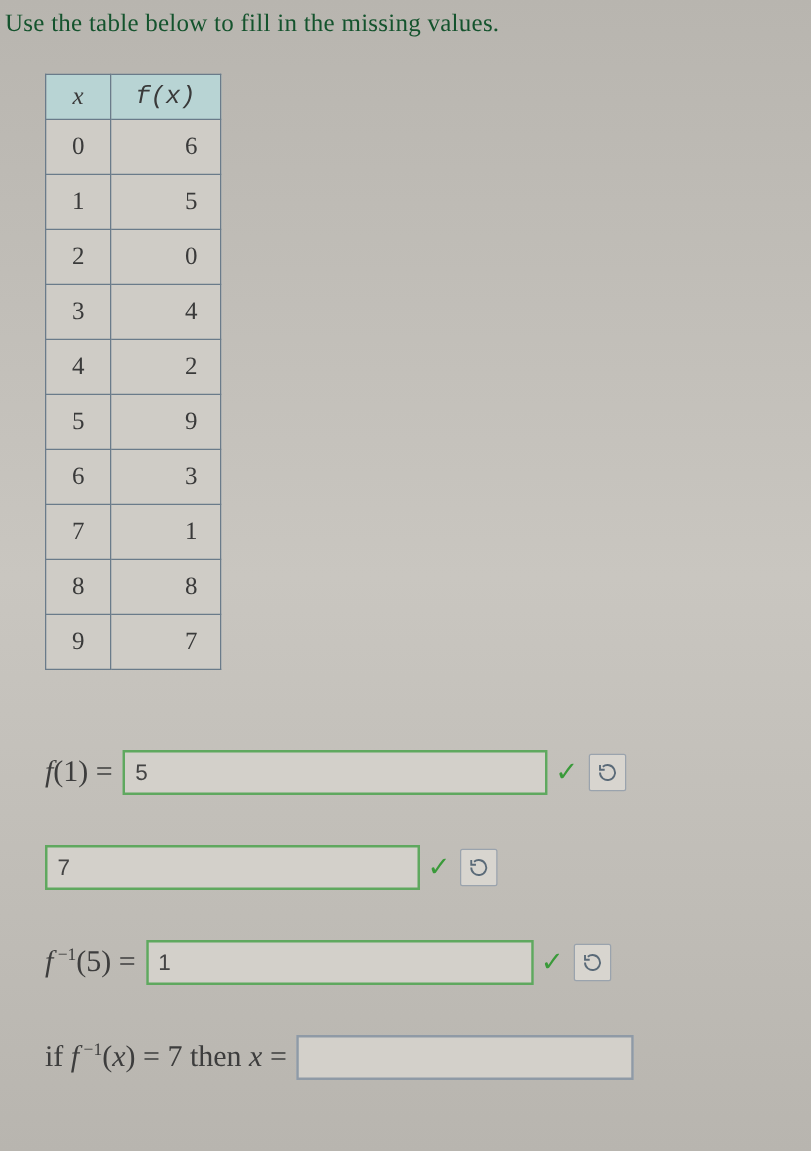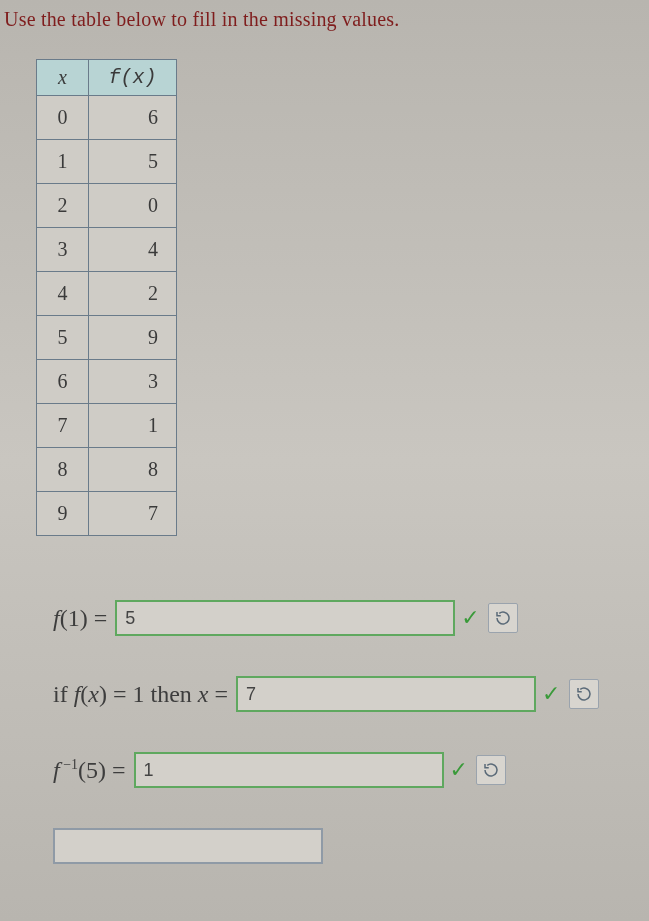--- a/index.html
+++ b/index.html
@@ -10,21 +10,21 @@
       font-family: Georgia, 'Times New Roman', serif;
       color: #4a4a48;
       padding: 0;
       overflow: hidden;
     }
     .page {
       padding: 8px 18px 0 0;
     }
     .instruction {
       font-size: 20px;
-      color: #7f1d1d;
+      color: #14532d;
       margin: 0 0 28px 4px;
       letter-spacing: 0.2px;
     }
     .table-wrap {
       margin-left: 36px;
       margin-bottom: 64px;
     }
     table.fn {
       border-collapse: collapse;
     }
@@ -40,21 +40,21 @@
       font-weight: normal;
       font-style: italic;
       padding: 6px 0;
     }
     table.fn th.col-x { width: 52px; }
     table.fn th.col-fx { width: 88px; font-family: Liberation Mono, monospace; }
     table.fn td { height: 44px; }
     table.fn td.vx { width: 52px; }
     table.fn td.vfx { width: 88px; text-align: right; padding-right: 18px; }
     .questions {
-      margin-left: 53px;
+      margin-left: 36px;
     }
     .qrow {
       display: flex;
       align-items: center;
       margin-bottom: 40px;
       font-family: 'Times New Roman', serif;
       font-size: 24px;
       color: #3d3d3d;
     }
     .math {
@@ -166,21 +166,20 @@
         <span class="reset-btn">
           <svg viewBox="0 0 24 24">
               <path fill="none" stroke="#5a6a78" stroke-width="2" d="M4 12a8 8 0 1 0 3-6.2M4 4v5h5"></path>
             </svg>
         </span>
       </div>
     </div>
 
     <div class="qrow">
       <div class="row-flex">
-        <span class="math"><span class="op">if </span><span>f</span><span class="op">(</span><span>x</span><span class="op">) = 1 then </span><span>x</span><span class="op"> = </span></span>
         <span class="ans-box" style="width:300px;">7</span>
         <span class="check">✓</span>
         <span class="reset-btn">
           <svg viewBox="0 0 24 24">
               <path fill="none" stroke="#5a6a78" stroke-width="2" d="M4 12a8 8 0 1 0 3-6.2M4 4v5h5"></path>
             </svg>
         </span>
       </div>
     </div>
 
@@ -192,18 +191,19 @@
         <span class="reset-btn">
           <svg viewBox="0 0 24 24">
               <path fill="none" stroke="#5a6a78" stroke-width="2" d="M4 12a8 8 0 1 0 3-6.2M4 4v5h5"></path>
             </svg>
         </span>
       </div>
     </div>
 
     <div class="qrow">
       <div class="row-flex">
+        <span class="math"><span class="op">if </span><span>f</span><sup>&nbsp;−1</sup><span class="op">(</span><span>x</span><span class="op">) = 7 then </span><span>x</span><span class="op"> = </span></span>
         <span class="ans-box empty" style="width:270px;"></span>
       </div>
     </div>
 
   </div>
 </div>
 
 </body></html>

